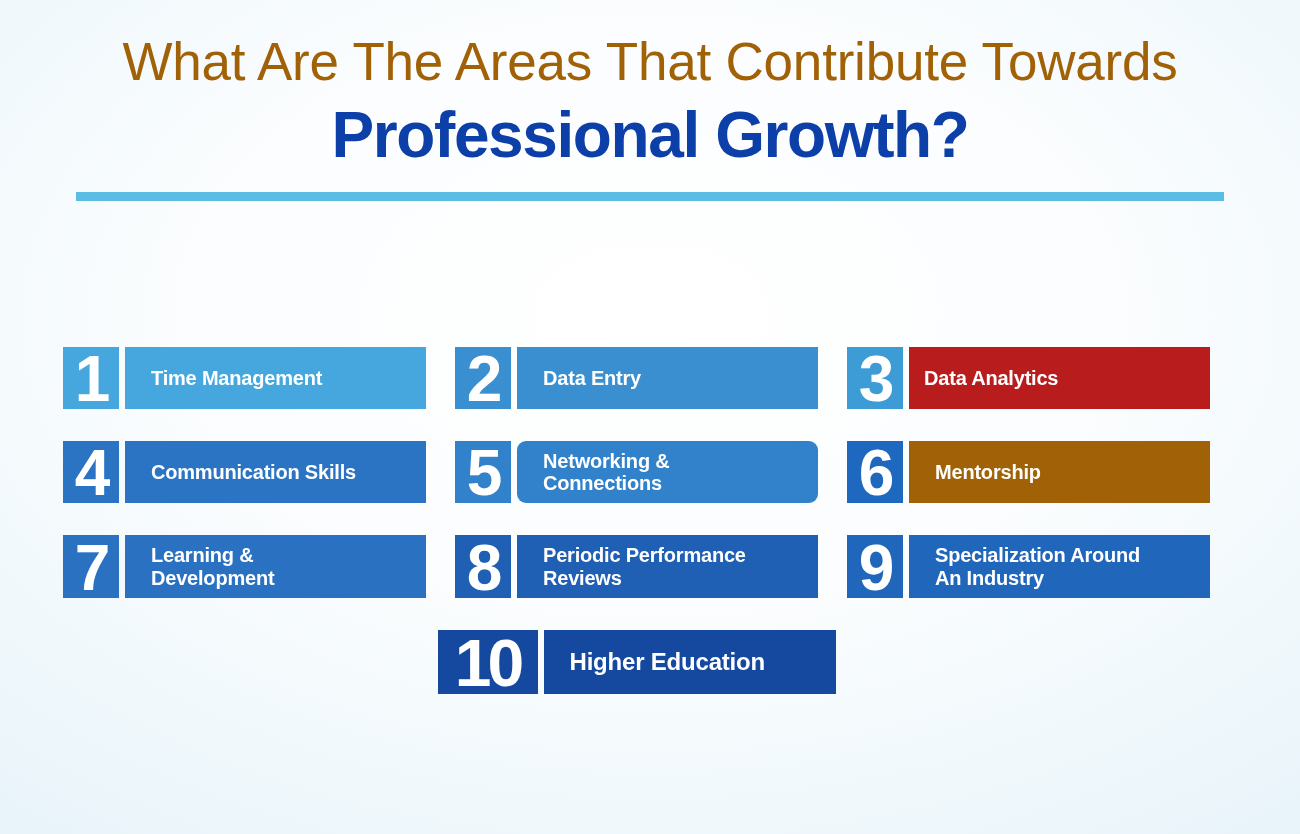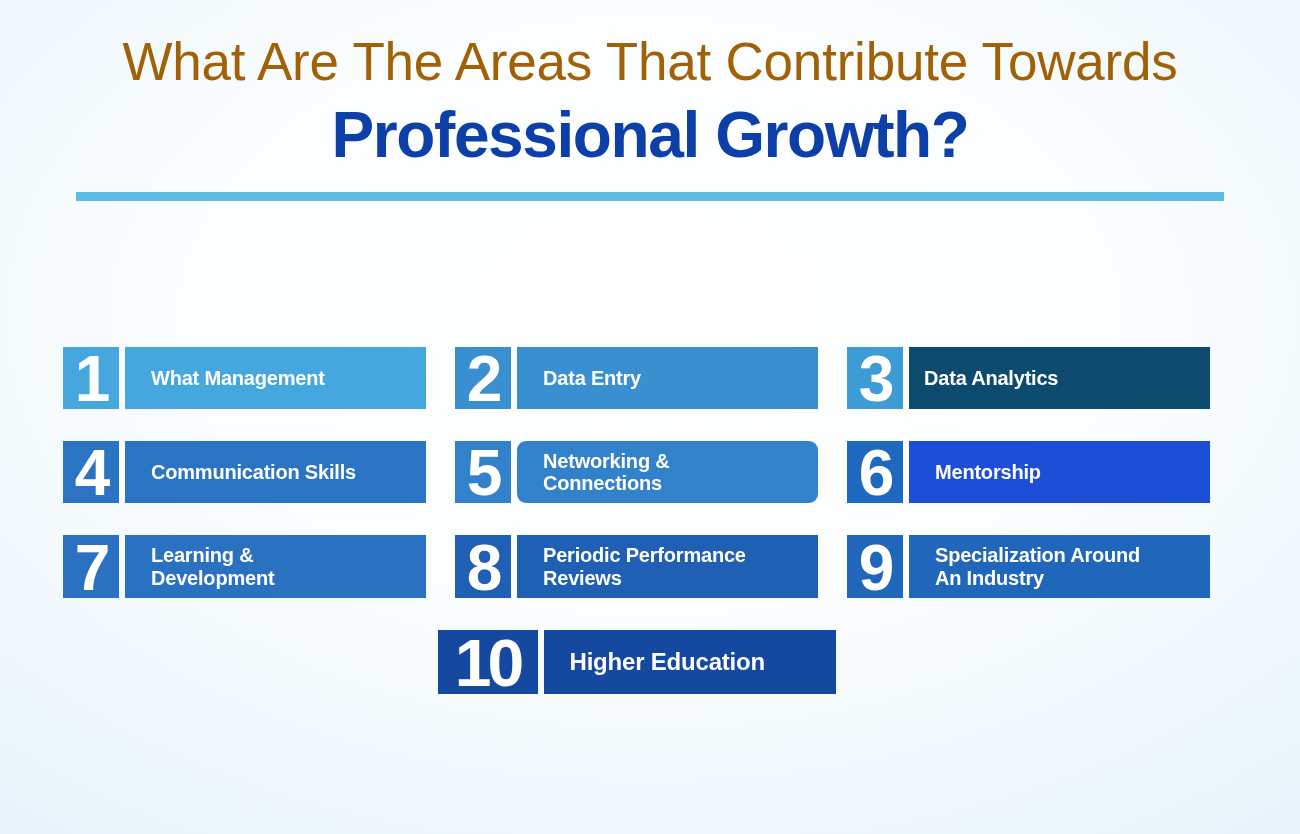--- a/index.html
+++ b/index.html
@@ -116,36 +116,36 @@
   </div>
 
   <div class="grid">
 
     <div class="row row-1">
       <div class="item">
         <div class="numbox" style="background: rgb(69, 167, 221);">
           <span class="num">1</span>
         </div>
         <div class="bar" style="background: rgb(69, 167, 221);">
-          <span class="label">What Management</span>
+          <span class="label">Time Management</span>
         </div>
       </div>
       <div class="item">
         <div class="numbox" style="background: rgb(58, 143, 208);">
           <span class="num">2</span>
         </div>
         <div class="bar" style="background: rgb(58, 143, 208);">
           <span class="label">Data Entry</span>
         </div>
       </div>
       <div class="item">
         <div class="numbox" style="background: rgb(61, 155, 214);">
           <span class="num">3</span>
         </div>
-        <div class="bar" style="background: #0c4a6e; padding-left: 15px;">
+        <div class="bar" style="background: #b91c1c; padding-left: 15px;">
           <span class="label">Data Analytics</span>
         </div>
       </div>
     </div>
 
     <div class="row row-2">
       <div class="item">
         <div class="numbox" style="background: rgb(43, 116, 196);">
           <span class="num">4</span>
         </div>
@@ -159,21 +159,21 @@
         </div>
         <div class="bar" style="background: rgb(49, 130, 202); border-radius: 9px;">
           <span class="label">Networking &amp;
 Connections</span>
         </div>
       </div>
       <div class="item">
         <div class="numbox" style="background: rgb(31, 104, 192);">
           <span class="num">6</span>
         </div>
-        <div class="bar" style="background: #1d4ed8;">
+        <div class="bar" style="background: #a16207;">
           <span class="label">Mentorship</span>
         </div>
       </div>
     </div>
 
     <div class="row row-3">
       <div class="item">
         <div class="numbox" style="background: rgb(42, 113, 194);">
           <span class="num">7</span>
         </div>

